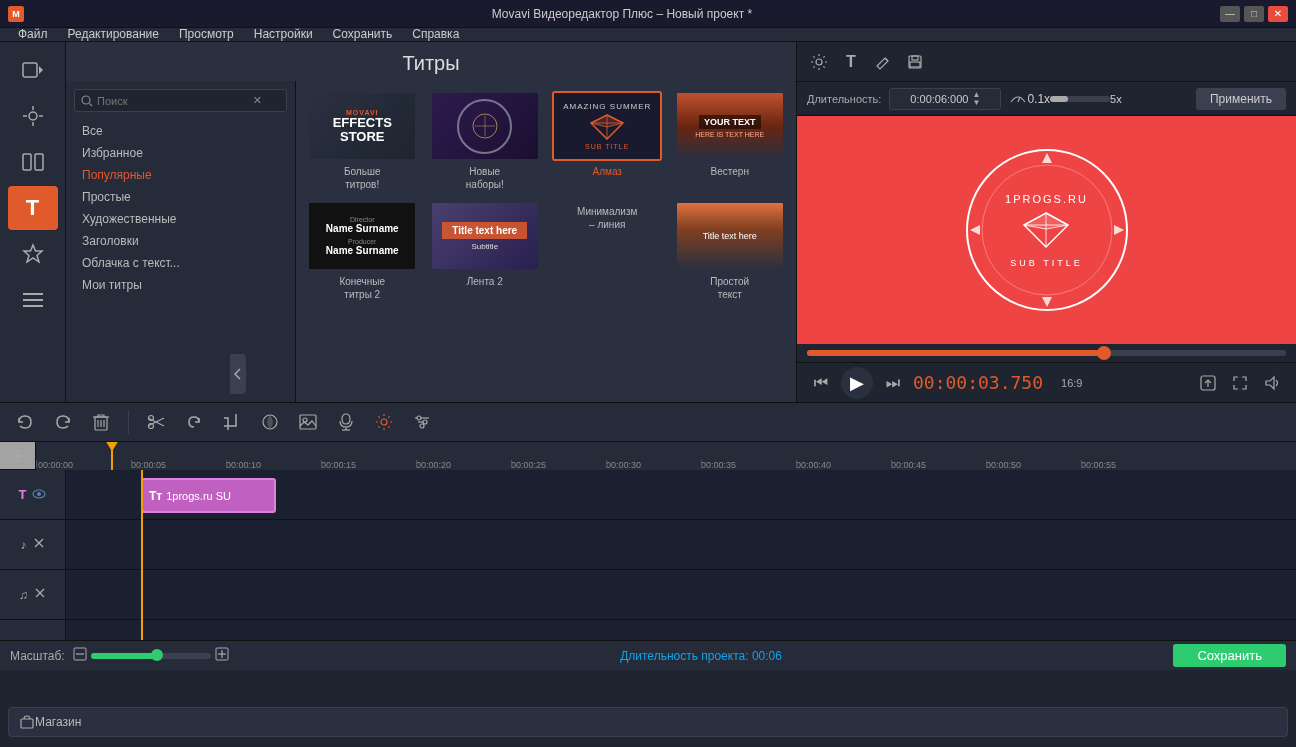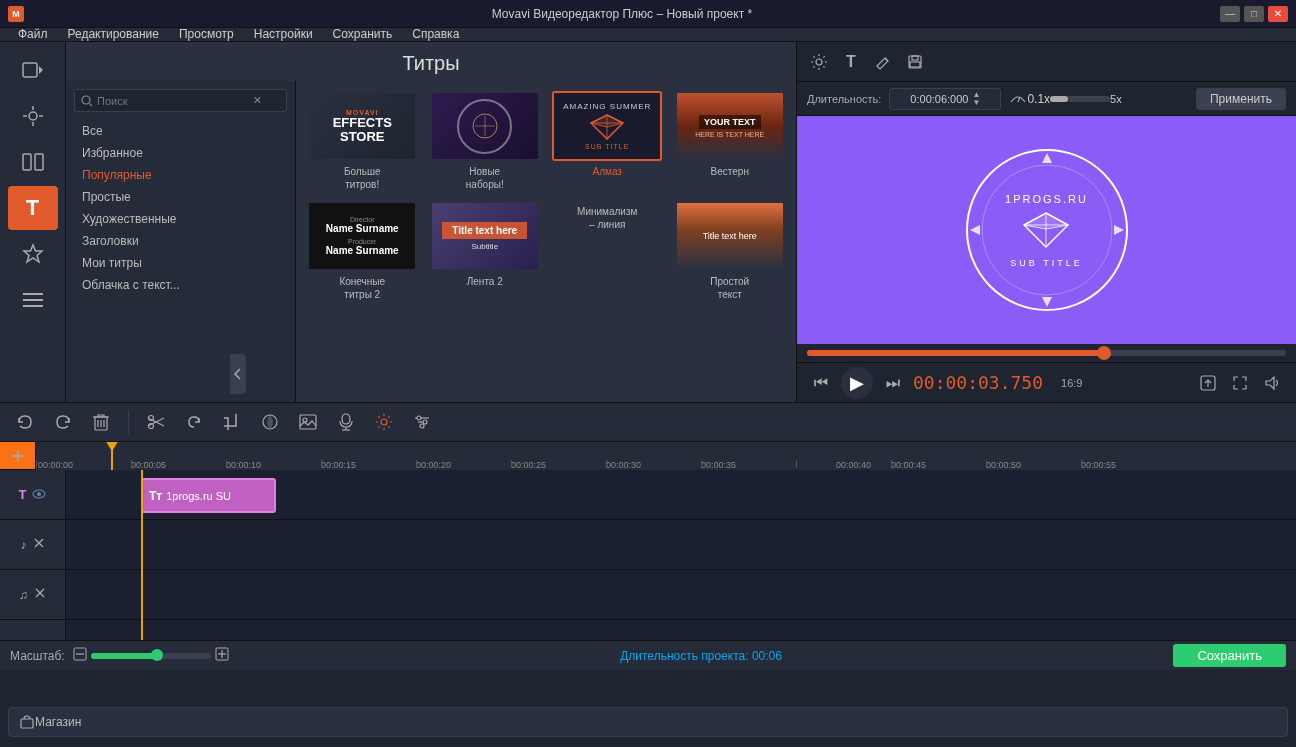--- a/index.html
+++ b/index.html
@@ -58,21 +58,21 @@
     #duration-row { display: flex; align-items: center; gap: 8px; padding: 4px 10px; border-bottom: 1px solid #111; height: 34px; }
     #duration-label { color: #aaa; font-size: 11px; }
     #duration-value { background: #252b38; border: 1px solid #3a4050; color: #ccc; padding: 2px 20px; font-size: 11px; border-radius: 3px; display: flex; align-items: center; gap: 2px; }
     #speed-section { display: flex; align-items: center; }
     #speed-icon { color: #aaa; font-size: 14px; }
     #speed-bar { width: 60px; height: 6px; background: #3a4050; border-radius: 3px; position: relative; }
     #speed-bar-fill { position: absolute; left: 0; top: 0; height: 100%; width: 30%; background: #888; border-radius: 3px; }
     #speed-max { color: #ccc; font-size: 11px; }
     #apply-btn { margin-left: auto; background: #3a4050; border: none; color: #ccc; padding: 4px 14px; border-radius: 3px; cursor: pointer; font-size: 12px; }
 
-    #preview-area { flex: 1; background: #8b5cf6; display: flex; align-items: center; justify-content: center; position: relative; }
+    #preview-area { flex: 1; background: #ef4444; display: flex; align-items: center; justify-content: center; position: relative; }
 
     #progress-bar-container { padding: 6px 10px; }
     #progress-bar { height: 6px; background: #3a4050; border-radius: 3px; position: relative; cursor: pointer; }
     #progress-fill { position: absolute; left: 0; top: 0; height: 100%; width: 62%; background: #e05a2b; border-radius: 3px; }
     #progress-thumb { position: absolute; top: -4px; width: 14px; height: 14px; background: #e05a2b; border-radius: 50%; left: calc(62% - 7px); }
 
     #playback-controls { display: flex; align-items: center; padding: 4px 10px; gap: 6px; height: 40px; border-top: 1px solid #111; }
     .play-ctrl { width: 28px; height: 28px; display: flex; align-items: center; justify-content: center; cursor: pointer; color: #aaa; font-size: 16px; }
     .play-ctrl.play-btn { background: #2a3040; border-radius: 50%; width: 32px; height: 32px; font-size: 18px; color: white; }
     #timecode { font-family: monospace; font-size: 18px; color: #e05a2b; margin-right: 8px; }
@@ -80,21 +80,21 @@
     .right-controls { margin-left: auto; display: flex; gap: 4px; }
 
     
     #bottom-toolbar { height: 40px; background: #252b38; display: flex; align-items: center; padding: 0 10px; gap: 8px; border-top: 1px solid #111; border-bottom: 1px solid #111; }
     .edit-btn { width: 30px; height: 30px; display: flex; align-items: center; justify-content: center; cursor: pointer; color: #aaa; font-size: 16px; border-radius: 3px; }
     .edit-btn.active { color: #e05a2b; }
     .separator { width: 1px; height: 24px; background: #3a4050; margin: 0 4px; }
 
     
     #timeline-area { height: 198px; background: #1e2530; display: flex; flex-direction: column; }
-    #timeline-header { height: 28px; display: flex; align-items: center; background: #f97316; border-bottom: 1px solid #111; }
+    #timeline-header { height: 28px; display: flex; align-items: center; background: #a3a3a3; border-bottom: 1px solid #111; }
     #timeline-add { width: 36px; height: 28px; display: flex; align-items: center; justify-content: center; color: #aaa; cursor: pointer; font-size: 18px; border-right: 1px solid #111; }
     #ruler { flex: 1; height: 28px; background: #252b38; position: relative; overflow: hidden; }
     #timeline-body { flex: 1; display: flex; }
     #track-controls { width: 66px; background: #252b38; border-right: 1px solid #111; display: flex; flex-direction: column; }
     .track-ctrl { display: flex; align-items: center; justify-content: center; gap: 4px; padding: 4px; border-bottom: 1px solid #111; }
     .track-visibility { color: #aaa; font-size: 12px; cursor: pointer; }
     #tracks { flex: 1; background: #1a2030; position: relative; overflow: hidden; }
 
     
     .track-row { height: 50px; border-bottom: 1px solid #111; position: relative; }
@@ -207,22 +207,22 @@
             </svg>
           <input id="search-input" placeholder="Поиск" style="background: transparent; border: none; outline: none; color: rgb(204, 204, 204); width: 100%; font-size: 11px;">
           <span class="search-clear">✕</span>
         </div>
         <div class="filter-item">Все</div>
         <div class="filter-item">Избранное</div>
         <div class="filter-item active">Популярные</div>
         <div class="filter-item">Простые</div>
         <div class="filter-item">Художественные</div>
         <div class="filter-item">Заголовки</div>
+        <div class="filter-item">Облачка с текст...</div>
         <div class="filter-item">Мои титры</div>
-        <div class="filter-item">Облачка с текст...</div>
         <div style="position:absolute; bottom:10px; left:8px; right:8px;">
           <div class="shop-btn">
             <svg width="16" height="16" viewBox="0 0 16 16">
                 <rect x="2" y="5" width="12" height="9" rx="1" fill="none" stroke="#aaa" stroke-width="1.2"></rect>
                 <path d="M5 5 Q5 2 8 2 Q11 2 11 5" fill="none" stroke="#aaa" stroke-width="1.2"></path>
               </svg>
             <span>Магазин</span>
           </div>
         </div>
       </div>
@@ -552,21 +552,21 @@
     </div>
     <div id="ruler" style="position:relative;overflow:hidden;height:28px;flex:1;background:#252b38;">
       <div class="ruler-tick" style="left:0px;padding-left:2px;">00:00:00</div>
       <div class="ruler-tick" style="left:95px;">00:00:05</div>
       <div class="ruler-tick" style="left:190px;">00:00:10</div>
       <div class="ruler-tick" style="left:285px;">00:00:15</div>
       <div class="ruler-tick" style="left:380px;">00:00:20</div>
       <div class="ruler-tick" style="left:475px;">00:00:25</div>
       <div class="ruler-tick" style="left:570px;">00:00:30</div>
       <div class="ruler-tick" style="left:665px;">00:00:35</div>
-      <div class="ruler-tick" style="left:760px;padding-left:40px;">00:00:40</div>
+      <div class="ruler-tick" style="left:760px;">00:00:40</div>
       <div class="ruler-tick" style="left:855px;">00:00:45</div>
       <div class="ruler-tick" style="left:950px;">00:00:50</div>
       <div class="ruler-tick" style="left:1045px;">00:00:55</div>
 
       <div style="position:absolute;top:0;left:75px;width:2px;height:100%;background:#f0a000;z-index:5;pointer-events:none;"></div>
       <div style="position:absolute;top:0;left:70px;width:12px;height:10px;background:#f0a000;clip-path:polygon(0 0, 100% 0, 50% 100%);pointer-events:none;"></div>
     </div>
   </div>
 
   <div id="timeline-body">

